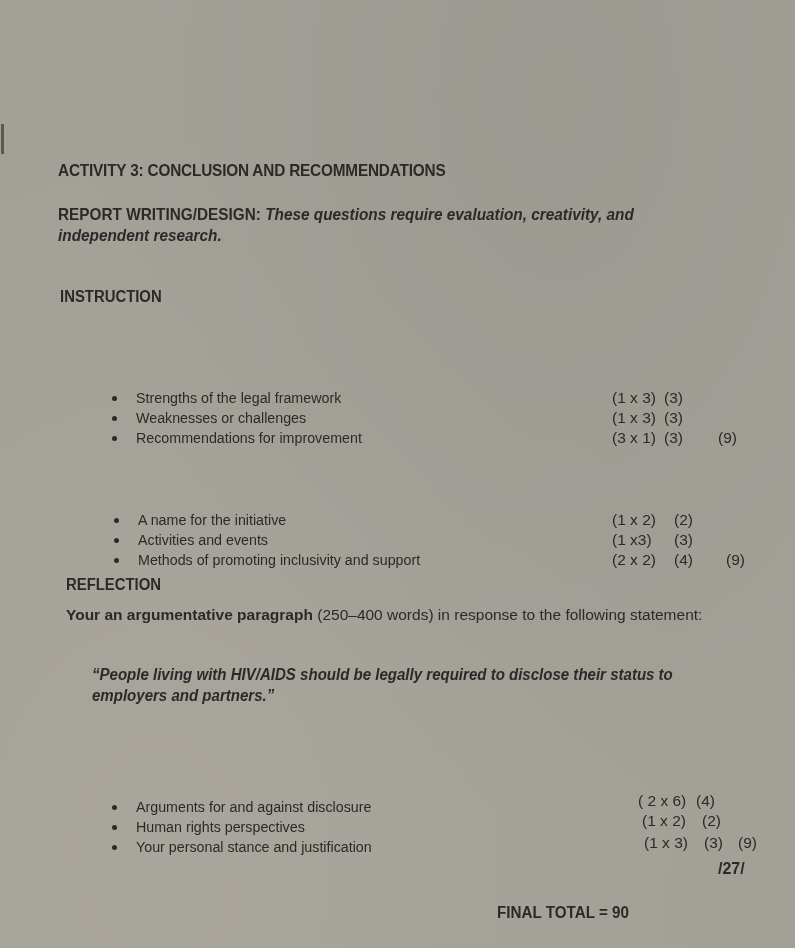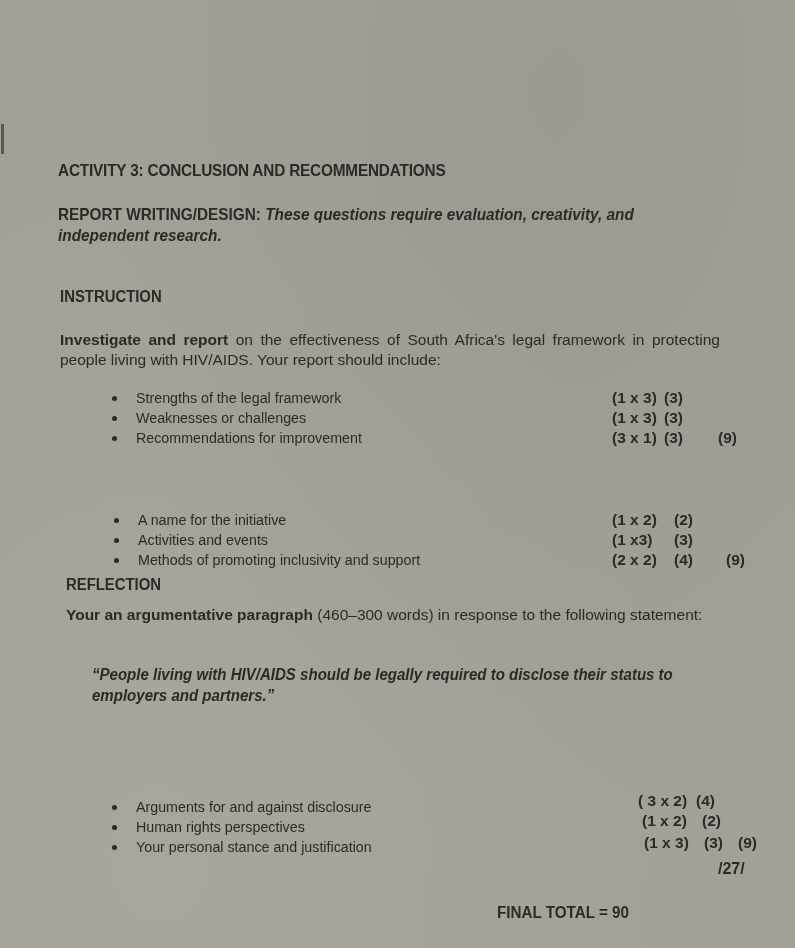--- a/index.html
+++ b/index.html
@@ -75,21 +75,21 @@
       border-radius: 50%;
       background: #2b2a28;
     }
     .bullet-text {
       position: absolute;
       left: 24px; top: 0;
       transform: scaleX(0.92); transform-origin: left top;
       white-space: nowrap;
     }
     .bullet-calc, .bullet-mark, .bullet-total {
-      position: absolute; top: 0; white-space: nowrap; font-weight: bold;
+      position: absolute; top: 0; white-space: nowrap;
     }
     .quote {
       font-size: 16px; font-weight: bold; font-style: italic;
       line-height: 21px;
       white-space: normal;
       transform: scaleX(0.94); transform-origin: left top;
     }
     .subtotal {
       left: 718px; top: 848px;
       font-size: 16px; font-weight: bold;
@@ -109,24 +109,20 @@
 
   <div class="abs h-activity">ACTIVITY 3: CONCLUSION AND RECOMMENDATIONS</div>
 
   <div class="abs h-report">
     <span class="lead">REPORT WRITING/DESIGN:</span>
     <span class="rest">These questions require evaluation, creativity, and independent research.</span>
   </div>
 
   <div class="abs h-section" style="left:60px; top:276px;">INSTRUCTION</div>
 
-  <div class="abs para" style="left:60px; top:318px; width:660px;">
-    <b>Investigate and report</b>
-    <span>on the effectiveness of South Africa's legal framework in protecting people living with HIV/AIDS. Your report should include:</span>
-  </div>
 
   <div class="abs" style="left:94px; top:358px; width:650px;">
     <ul class="bullet-list">
       <li class="bullet-row">
         <span class="bullet-dot"></span>
         <span class="bullet-text">Strengths of the legal framework</span>
         <span class="bullet-calc" style="left:500px;">(1 x 3)</span>
         <span class="bullet-mark" style="left:552px;">(3)</span>
         <span class="bullet-total" style="left:606px;"></span>
       </li>
@@ -171,32 +167,32 @@
         <span class="bullet-mark" style="left:560px;">(4)</span>
         <span class="bullet-total" style="left:612px;">(9)</span>
       </li>
     </ul>
   </div>
 
   <div class="abs h-section" style="left:66px; top:564px;">REFLECTION</div>
 
   <div class="abs para" style="left:66px; top:593px; width:666px;">
     <b>Your an argumentative paragraph</b>
-    <span>(460–300 words) in response to the following statement:</span>
+    <span>(250–400 words) in response to the following statement:</span>
   </div>
 
   <div class="abs quote" style="left:92px; top:652px; width:690px;">“People living with HIV/AIDS should be legally required to disclose their status to employers and partners.”</div>
 
 
   <div class="abs" style="left:94px; top:767px; width:690px;">
     <ul class="bullet-list">
       <li class="bullet-row">
         <span class="bullet-dot"></span>
         <span class="bullet-text">Arguments for and against disclosure</span>
-        <span class="bullet-calc" style="left:526px; top:-6px;">( 3 x 2)</span>
+        <span class="bullet-calc" style="left:526px; top:-6px;">( 2 x 6)</span>
         <span class="bullet-mark" style="left:584px; top:-6px;">(4)</span>
         <span class="bullet-total" style="left:626px; top:-6px;"></span>
       </li>
       <li class="bullet-row">
         <span class="bullet-dot"></span>
         <span class="bullet-text">Human rights perspectives</span>
         <span class="bullet-calc" style="left:530px; top:-6px;">(1 x 2)</span>
         <span class="bullet-mark" style="left:590px; top:-6px;">(2)</span>
         <span class="bullet-total" style="left:626px; top:-6px;"></span>
       </li>

